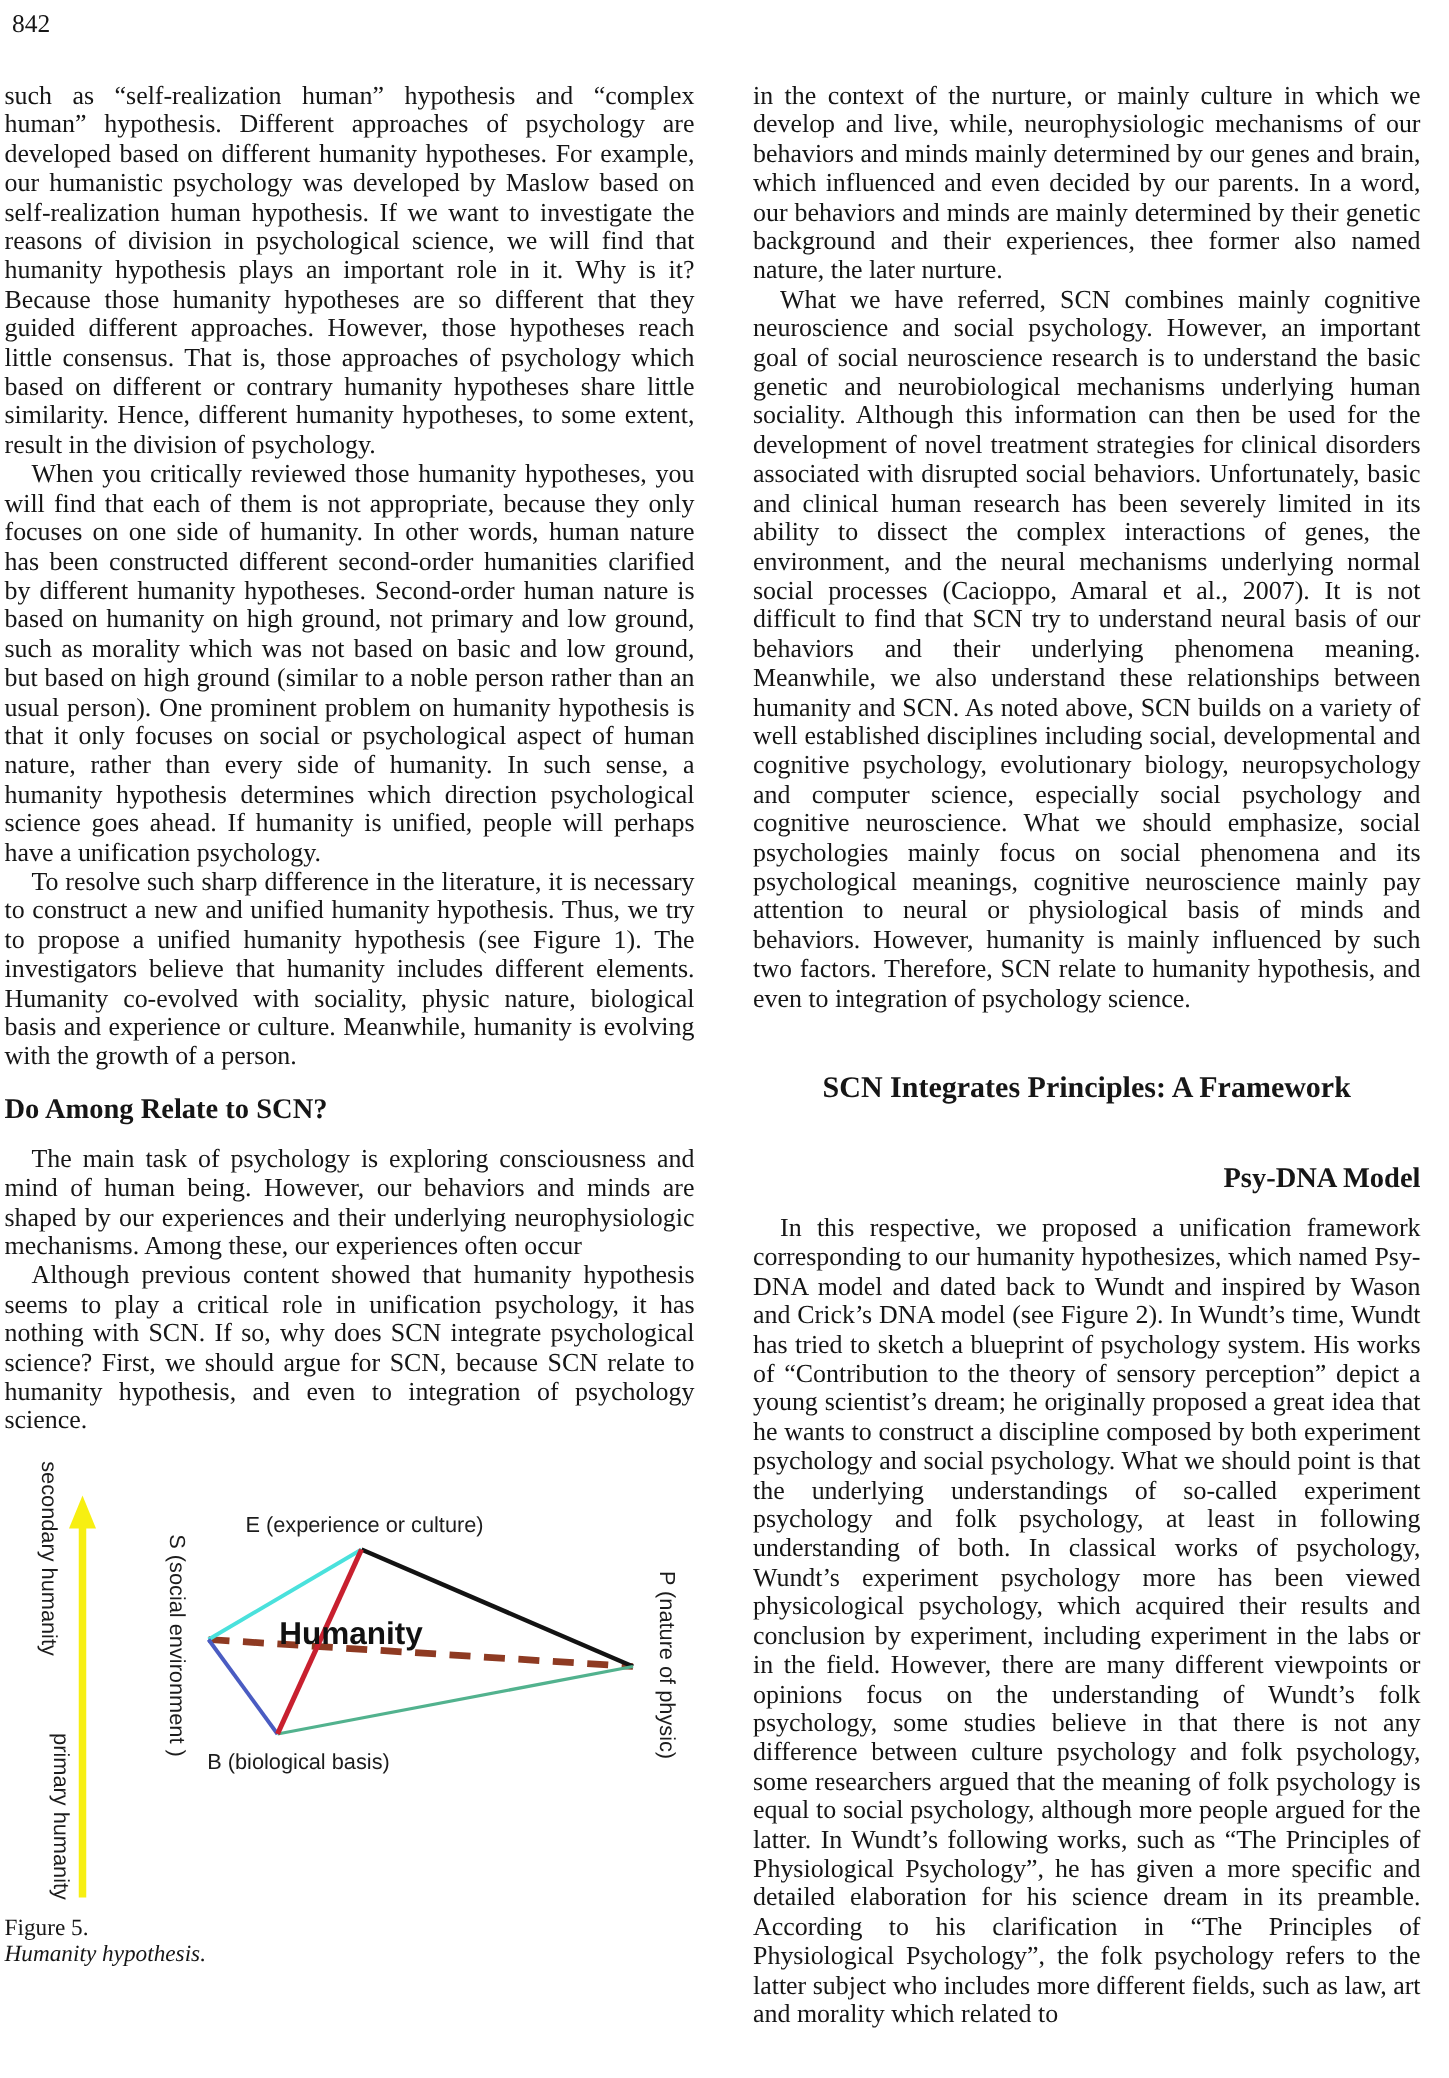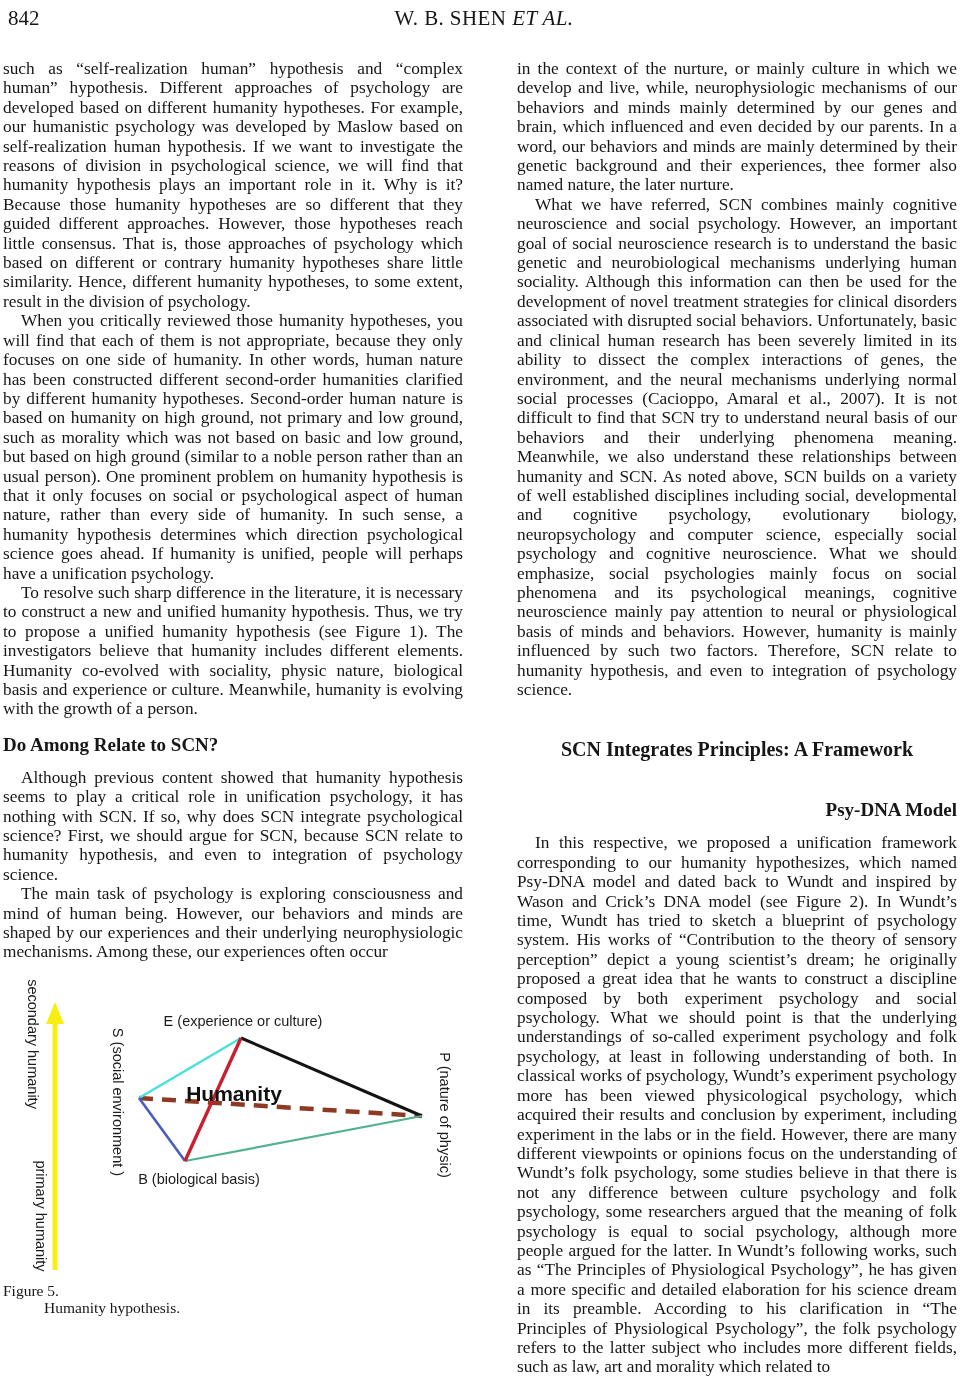--- a/index.html
+++ b/index.html
@@ -9,30 +9,30 @@
     margin:0 auto;
     background:#fff;
     overflow:hidden;
     font-family:"Liberation Serif", serif;
     color:#161616;
   }
   .running-header{
     display:flex;
     align-items:flex-end;
     padding:6px 6px 0 8px;
-    font-size:21px;
+    font-size:17px;
   }
   .page-number{width:120px;text-align:left;}
   .running-title{flex:1;text-align:center;letter-spacing:.4px;}
   .running-title .etal{font-style:italic;margin-left:6px;}
   .spacer-right{width:120px;}
   .columns{
     display:flex;
-    gap:54px;
-    padding:28px 9px 0 3px;
+    gap:39px;
+    padding:28px 19px 0 3px;
   }
   .col{
     width:460px;
     font-size:17.3px;
     line-height:19.4px;
     text-align:justify;
   }
   .col p{margin:0;text-indent:18px;}
   .col p.noindent{text-indent:0;}
   h2.run-in{
@@ -61,55 +61,54 @@
     padding:0;
   }
   figure.diagram svg{display:block;}
   .fig-caption{
     font-size:15.5px;
     line-height:17.5px;
     text-align:left;
     text-indent:0;
     margin-top:4px;
   }
-  .fig-caption .cap-italic{margin-left:41px;}
+  .fig-caption .cap-italic{font-style:italic;}
   .svg-label{
     font-family:"Liberation Sans", sans-serif;
     font-size:14.5px;
     fill:#1c1c1c;
   }
   .svg-label-bold{
     font-family:"Liberation Sans", sans-serif;
     font-size:21px;
     font-weight:bold;
     fill:#111;
   }
 </style>
 </head>
 <body>
 
 <div class="page">
 
   <div class="running-header">
     <span class="page-number">842</span>
-    <span class="running-title"><span>W. B. SHEN</span><span class="etal">ET AL.</span></span>
     <span class="spacer-right"></span>
   </div>
 
   <div class="columns">
 
     <div class="col">
       <p class="noindent">such as “self-realization human” hypothesis and “complex human” hypothesis. Different approaches of psychology are developed based on different humanity hypotheses. For example, our humanistic psychology was developed by Maslow based on self-realization human hypothesis. If we want to investigate the reasons of division in psychological science, we will find that humanity hypothesis plays an important role in it. Why is it? Because those humanity hypotheses are so different that they guided different approaches. However, those hypotheses reach little consensus. That is, those approaches of psychology which based on different or contrary humanity hypotheses share little similarity. Hence, different humanity hypotheses, to some extent, result in the division of psychology.</p>
       <p>When you critically reviewed those humanity hypotheses, you will find that each of them is not appropriate, because they only focuses on one side of humanity. In other words, human nature has been constructed different second-order humanities clarified by different humanity hypotheses. Second-order human nature is based on humanity on high ground, not primary and low ground, such as morality which was not based on basic and low ground, but based on high ground (similar to a noble person rather than an usual person). One prominent problem on humanity hypothesis is that it only focuses on social or psychological aspect of human nature, rather than every side of humanity. In such sense, a humanity hypothesis determines which direction psychological science goes ahead. If humanity is unified, people will perhaps have a unification psychology.</p>
       <p>To resolve such sharp difference in the literature, it is necessary to construct a new and unified humanity hypothesis. Thus, we try to propose a unified humanity hypothesis (see Figure 1). The investigators believe that humanity includes different elements. Humanity co-evolved with sociality, physic nature, biological basis and experience or culture. Meanwhile, humanity is evolving with the growth of a person.</p>
 
       <h2 class="run-in">Do Among Relate to SCN?</h2>
 
+      <p>The main task of psychology is exploring consciousness and mind of human being. However, our behaviors and minds are shaped by our experiences and their underlying neurophysiologic mechanisms. Among these, our experiences often occur</p>
       <p>Although previous content showed that humanity hypothesis seems to play a critical role in unification psychology, it has nothing with SCN. If so, why does SCN integrate psychological science? First, we should argue for SCN, because SCN relate to humanity hypothesis, and even to integration of psychology science.</p>
-      <p>The main task of psychology is exploring consciousness and mind of human being. However, our behaviors and minds are shaped by our experiences and their underlying neurophysiologic mechanisms. Among these, our experiences often occur</p>
 
       <figure class="diagram">
         <svg width="460" height="300" viewBox="0 0 460 300">
 
           <line x1="52" y1="292" x2="52" y2="42" stroke-width="5" stroke="#f7ef12"></line>
           <polygon points="52,24 43,46 61,46" fill="#f7ef12"></polygon>
 
           <text class="svg-label" text-anchor="middle" transform="rotate(90 25 66)" x="25" y="66">secondary humanity</text>
           <text class="svg-label" text-anchor="middle" transform="rotate(90 33 238)" x="33" y="238">primary humanity</text>
 

